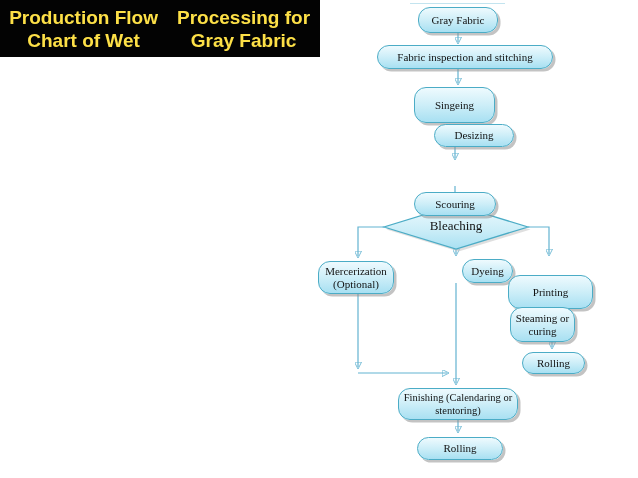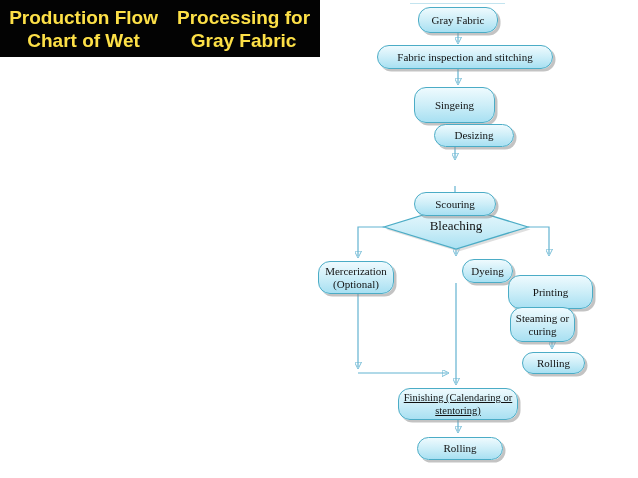--- a/index.html
+++ b/index.html
@@ -23,21 +23,21 @@
     position:absolute;box-sizing:border-box;
     border:1px solid #4bacc6;border-radius:12px;
     background:linear-gradient(180deg,#eefafe 0%,#cdeef8 50%,#a8e0f2 100%);
     box-shadow:2.5px 2.5px 0 rgba(145,145,145,0.55);
     display:flex;align-items:center;justify-content:center;
     font-family:"Liberation Serif","DejaVu Serif",serif;
     font-size:11px;color:#121212;text-align:center;
     white-space:nowrap;line-height:13px;
   }
   .node.wrap{white-space:normal;}
-  .node-finishing{font-size:10.5px;text-decoration:underline;}
+  .node-finishing{font-size:10.5px;}
   .diamond-label{
     position:absolute;left:396px;top:219px;width:120px;height:14px;
     display:flex;align-items:center;justify-content:center;
     font-family:"Liberation Serif","DejaVu Serif",serif;
     font-size:13px;color:#121212;text-align:left;
   }
 </style>
 </head>
 <body>
 

